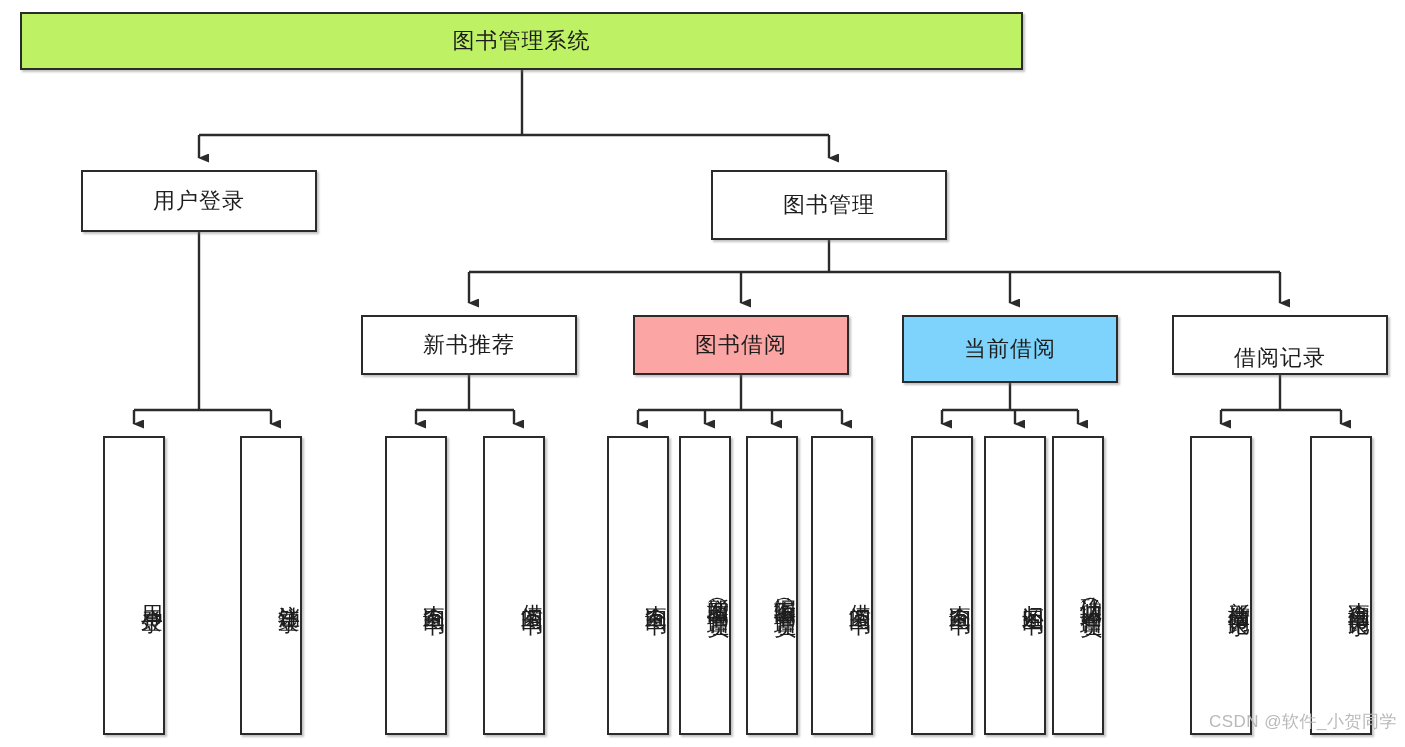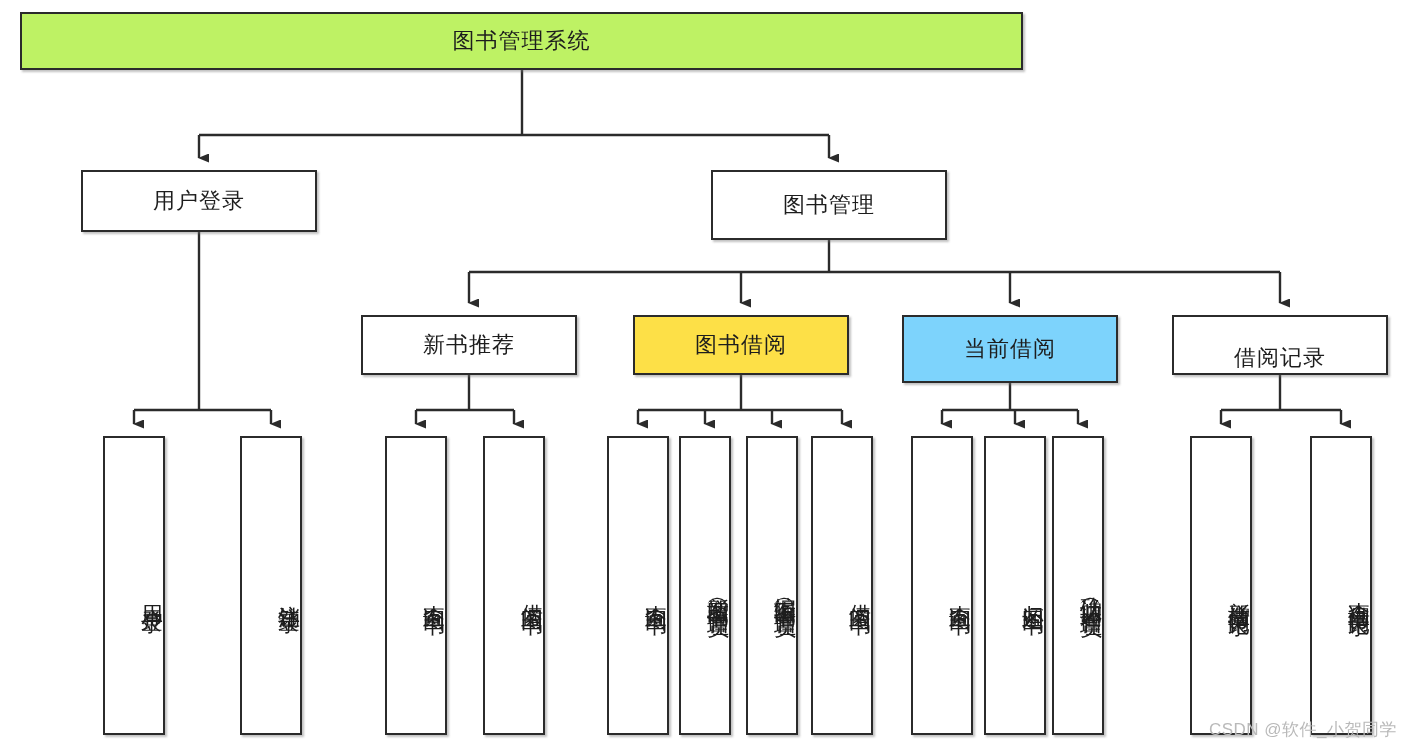--- a/index.html
+++ b/index.html
@@ -54,21 +54,21 @@
     text-orientation: upright;
     line-height: 1.0;
     white-space: nowrap;
   }
   .node .label {
     display: block;
   }
   #watermark {
     position: absolute;
     right: 8px;
-    bottom: 6px;
+    bottom: 14px;
     font-size: 17px;
     color: #b9b9b9;
     letter-spacing: 0.5px;
     white-space: nowrap;
   }
 </style>
 </head>
 <body>
 
 <div id="canvas">
@@ -122,21 +122,21 @@
       </div>
       <div class="node horiz" style="left: 81px; top: 170px; width: 236px; height: 62px; border-color: rgb(43, 43, 43); background: rgb(255, 255, 255); color: rgb(29, 29, 29);">
         <span class="label">用户登录</span>
       </div>
       <div class="node horiz" style="left: 711px; top: 170px; width: 236px; height: 70px; border-color: rgb(43, 43, 43); background: rgb(255, 255, 255); color: rgb(29, 29, 29);">
         <span class="label">图书管理</span>
       </div>
       <div class="node horiz" style="left: 361px; top: 315px; width: 216px; height: 60px; border-color: rgb(43, 43, 43); background: rgb(255, 255, 255); color: rgb(29, 29, 29);">
         <span class="label">新书推荐</span>
       </div>
-      <div class="node horiz" style="left: 633px; top: 315px; width: 216px; height: 60px; border-color: rgb(43, 43, 43); background: #fde047; color: rgb(29, 29, 29);">
+      <div class="node horiz" style="left: 633px; top: 315px; width: 216px; height: 60px; border-color: rgb(43, 43, 43); background: #fca5a5; color: rgb(29, 29, 29);">
         <span class="label">图书借阅</span>
       </div>
       <div class="node horiz" style="left: 902px; top: 315px; width: 216px; height: 68px; border-color: rgb(43, 43, 43); background: #7dd3fc; color: rgb(29, 29, 29);">
         <span class="label">当前借阅</span>
       </div>
       <div class="node horiz" style="left: 1172px; top: 315px; width: 216px; height: 60px; border-color: rgb(43, 43, 43); background: rgb(255, 255, 255); color: rgb(29, 29, 29); align-items: flex-end;">
         <span class="label">借阅记录</span>
       </div>
       <div class="node vert" style="left: 103px; top: 436px; width: 62px; height: 299px; border-color: rgb(43, 43, 43); background: rgb(255, 255, 255); color: rgb(29, 29, 29);">
         <span class="label">用户登录</span>

